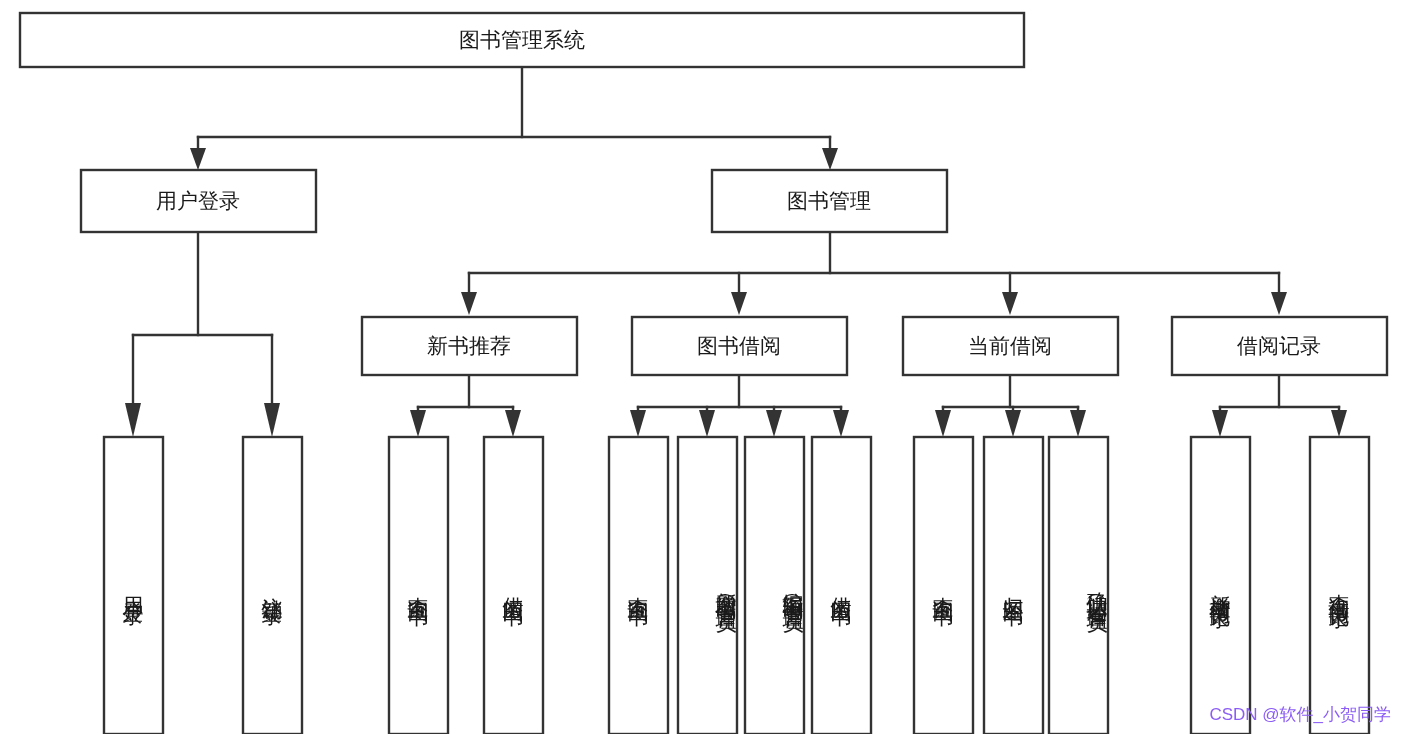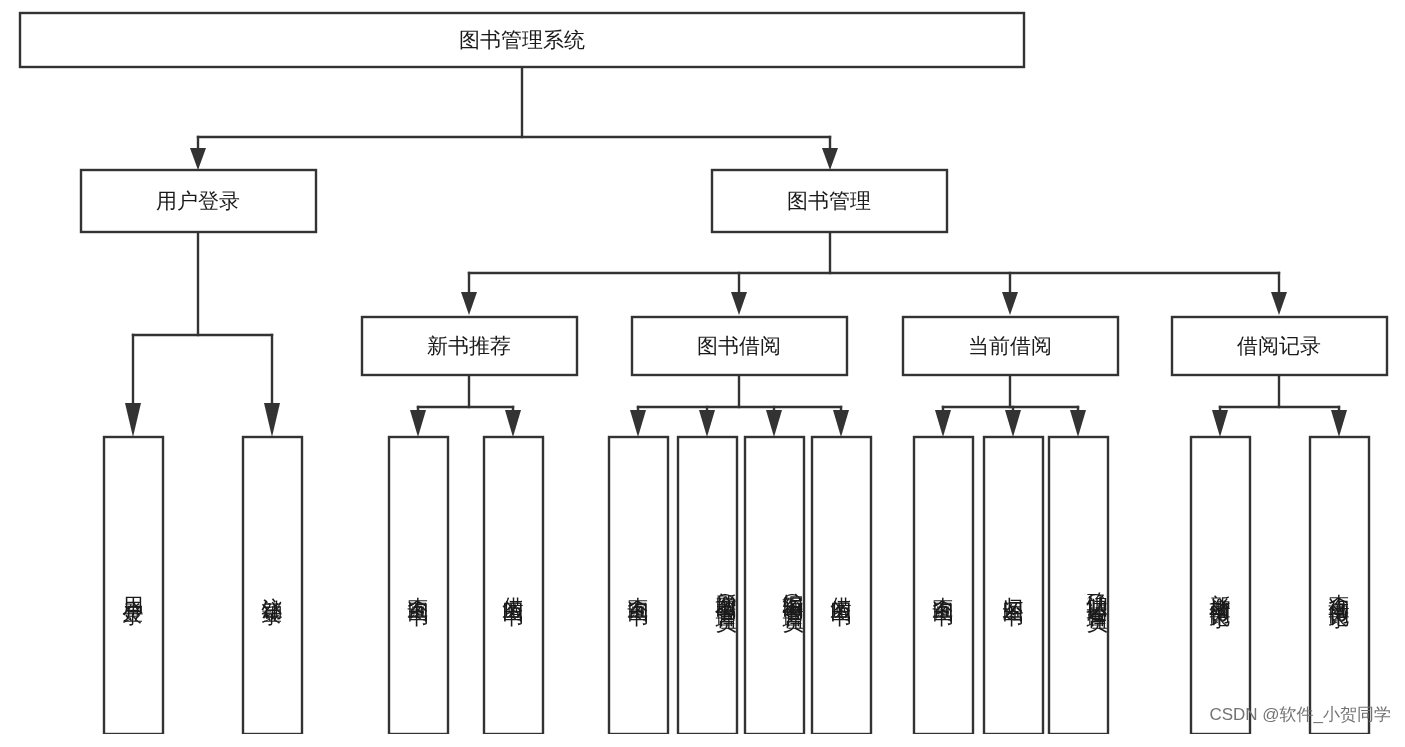--- a/index.html
+++ b/index.html
@@ -60,21 +60,21 @@
     line-height: 1;
     white-space: nowrap;
     pointer-events: none;
   }
   .watermark {
     position: absolute;
     right: 14px;
     bottom: 8px;
     font-family: "Liberation Sans", "DejaVu Sans", sans-serif;
     font-size: 17px;
-    color: #737373;
+    color: #8b5cf6;
     white-space: nowrap;
   }
 </style>
 </head>
 <body>
 
 <div id="diagram-root">
 
   <svg id="flow" viewBox="0 0 1405 747" xmlns="http://www.w3.org/2000/svg">
 

